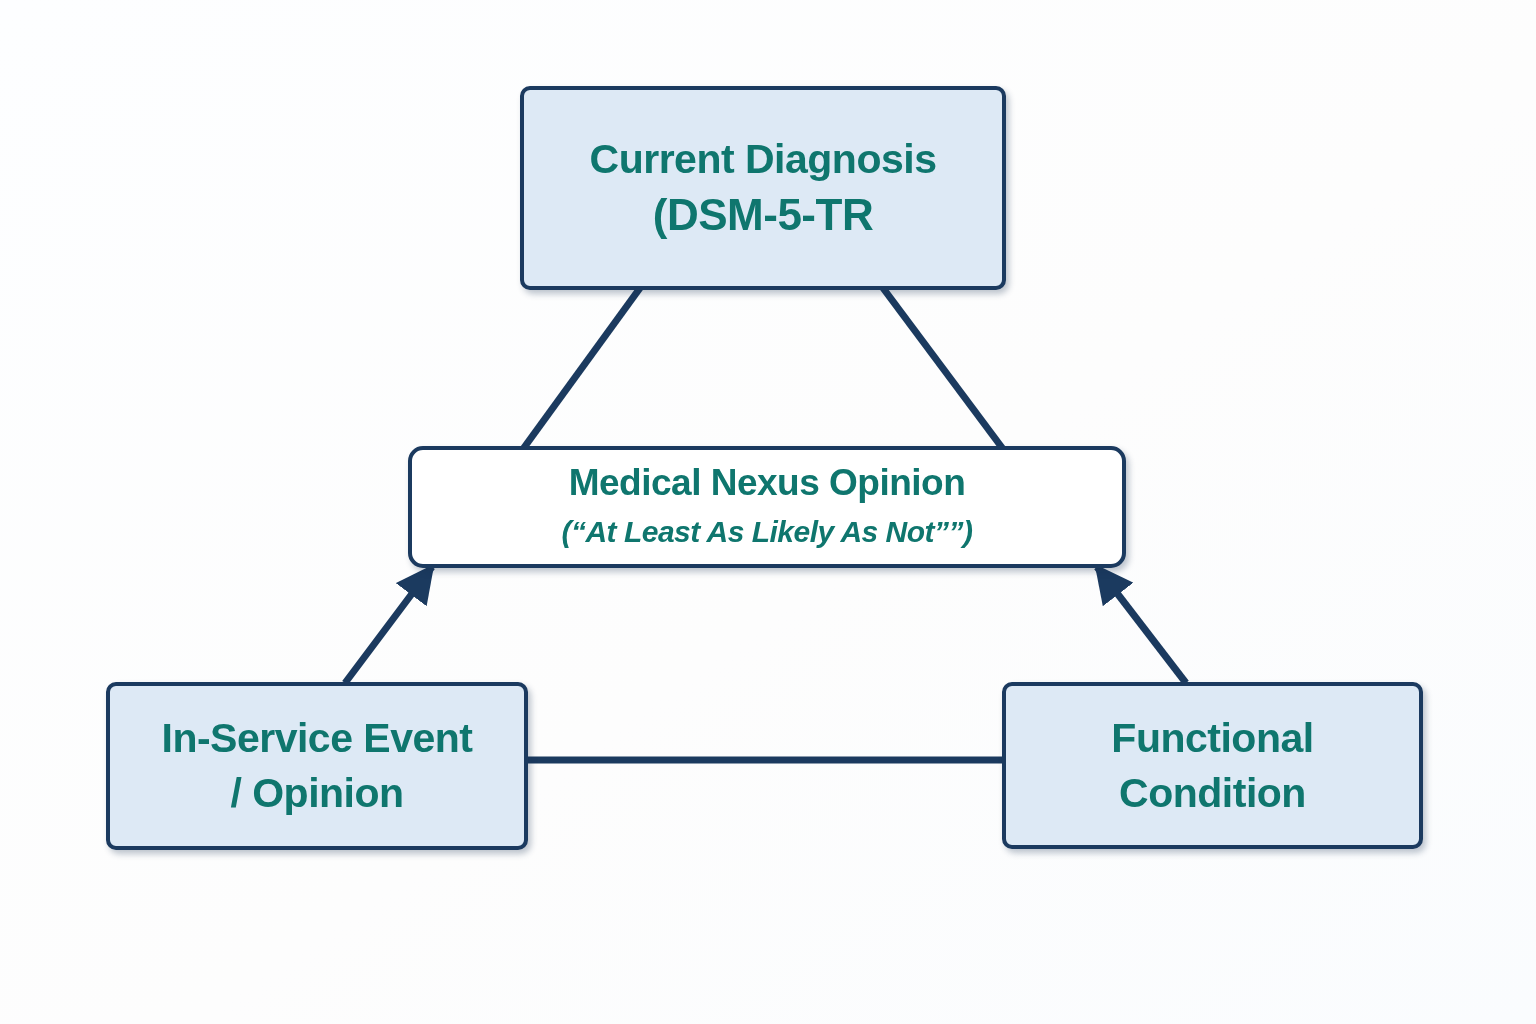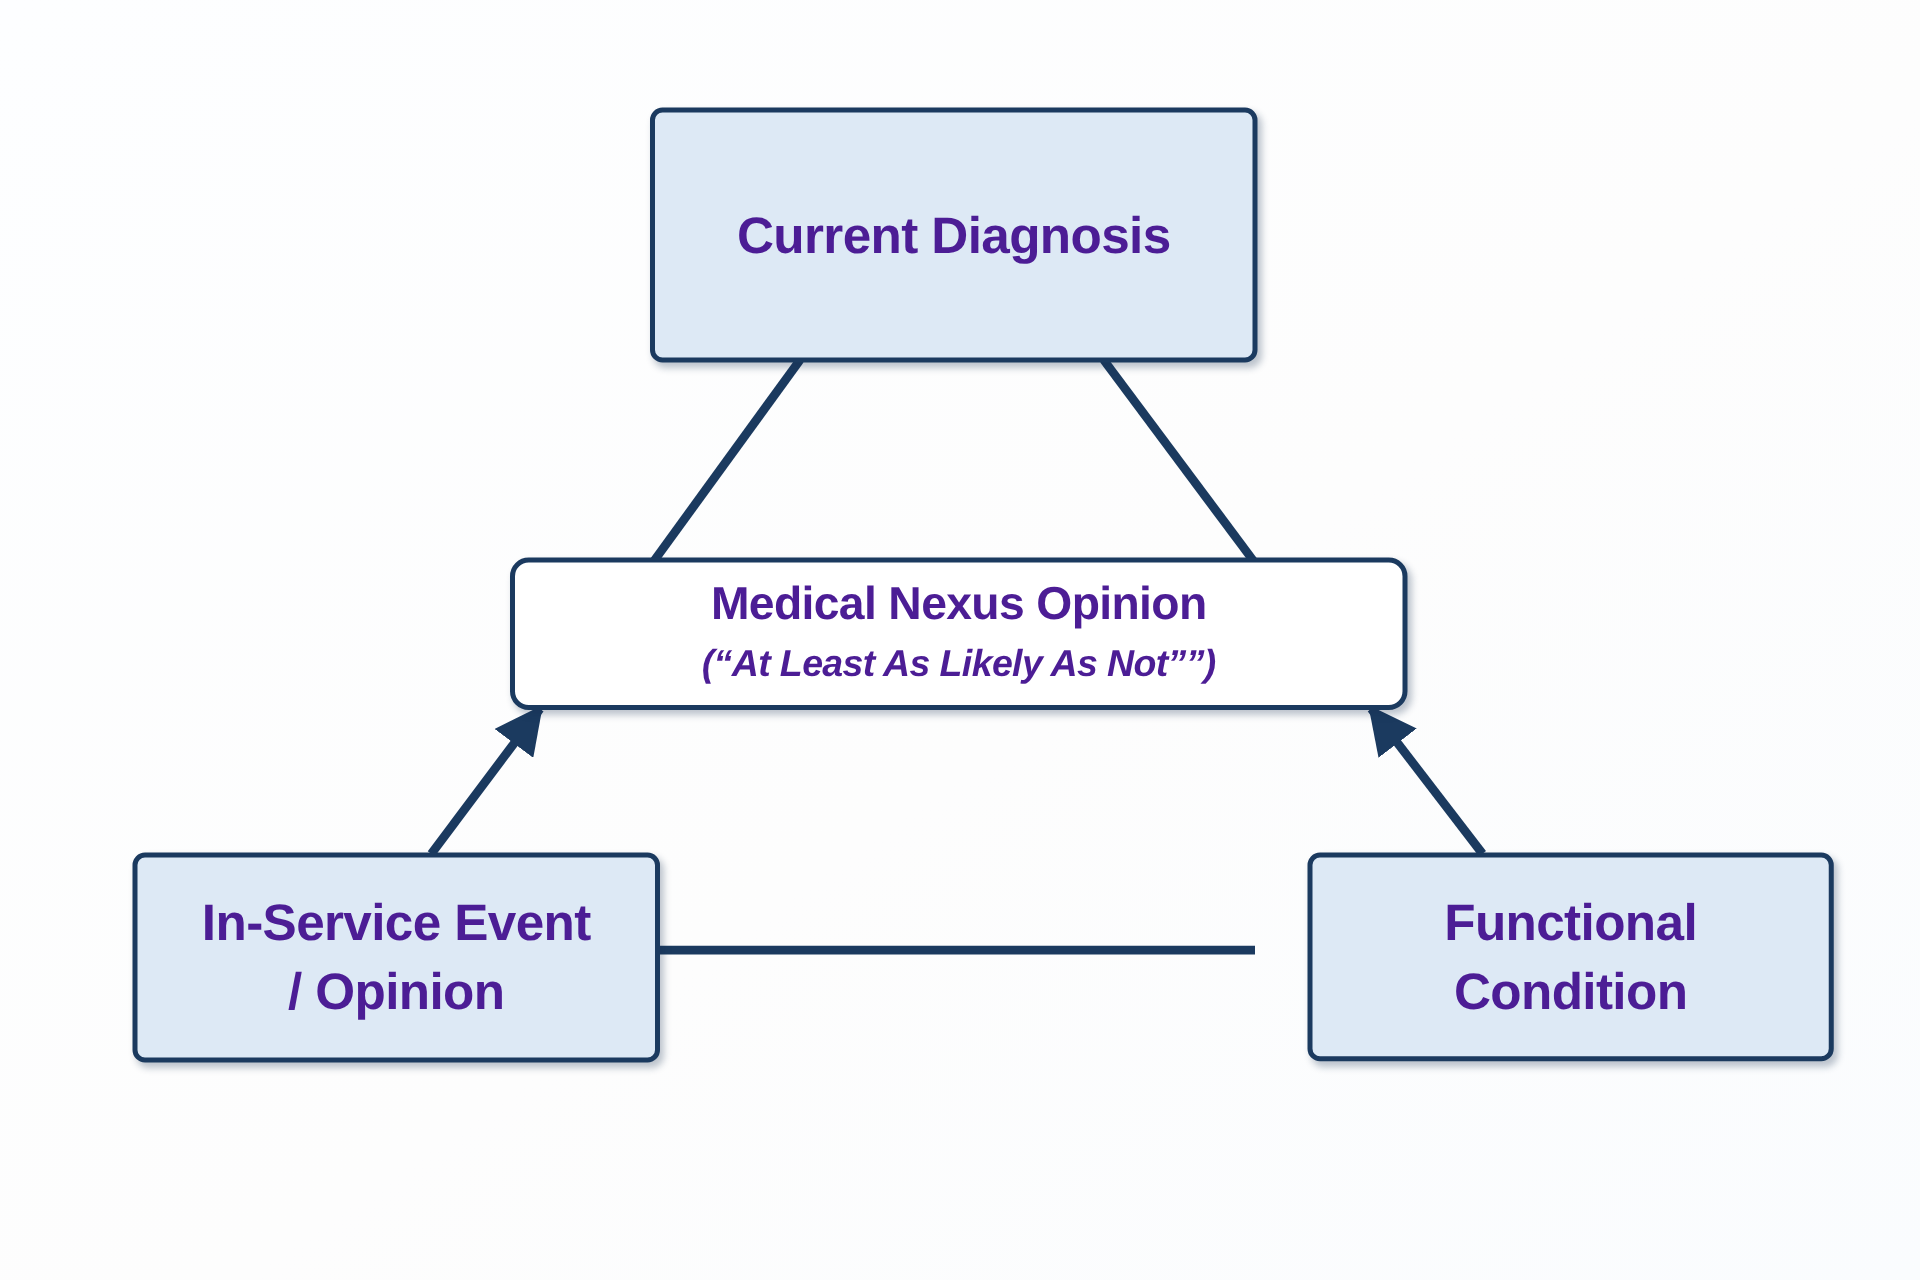--- a/index.html
+++ b/index.html
@@ -26,21 +26,21 @@
   .node {
     position: absolute;
     z-index: 1;
     box-sizing: border-box;
     border: 4px solid #1b3a5f;
     display: flex;
     flex-direction: column;
     align-items: center;
     justify-content: center;
     text-align: center;
-    color: #4c1d95;
+    color: #0f766e;
     font-weight: 700;
     letter-spacing: -0.5px;
     box-shadow: 3px 4px 6px rgba(23, 48, 79, 0.28);
   }
   .node.filled {
     background: #dde9f5;
     border-radius: 10px;
   }
   .node.white {
     background: #ffffff;
@@ -76,21 +76,20 @@
     left: 106px;
     top: 682px;
     width: 422px;
     height: 168px;
   }
   .node-functional-impairment {
     left: 1002px;
     top: 682px;
     width: 421px;
     height: 167px;
-    margin-left: 44px;
   }
   .node-in-service-event .line-lg,
   .node-functional-impairment .line-lg {
     font-size: 41px;
     line-height: 55px;
   }
 </style>
 </head>
 <body>
 
@@ -109,20 +108,21 @@
 
     <line x1="345" y1="683" x2="432" y2="567" stroke="#1b3a5f" stroke-width="7" marker-end="url(#arrowhead)"></line>
 
     <line x1="1186" y1="683" x2="1097" y2="567" stroke="#1b3a5f" stroke-width="7" marker-end="url(#arrowhead)"></line>
 
     <line x1="526" y1="760" x2="1004" y2="760" stroke="#1b3a5f" stroke-width="7"></line>
   </svg>
 
   <div class="node filled node-current-diagnosis">
     <div class="line-lg">Current Diagnosis</div>
+    <div class="line-xl">(DSM-5-TR</div>
   </div>
 
   <div class="node white node-medical-nexus">
     <div class="nexus-title">Medical Nexus Opinion</div>
     <div class="nexus-subtitle">(“At Least As Likely As Not””)</div>
   </div>
 
   <div class="node filled node-in-service-event">
     <div class="line-lg">In-Service Event</div>
     <div class="line-lg">/ Opinion</div>

